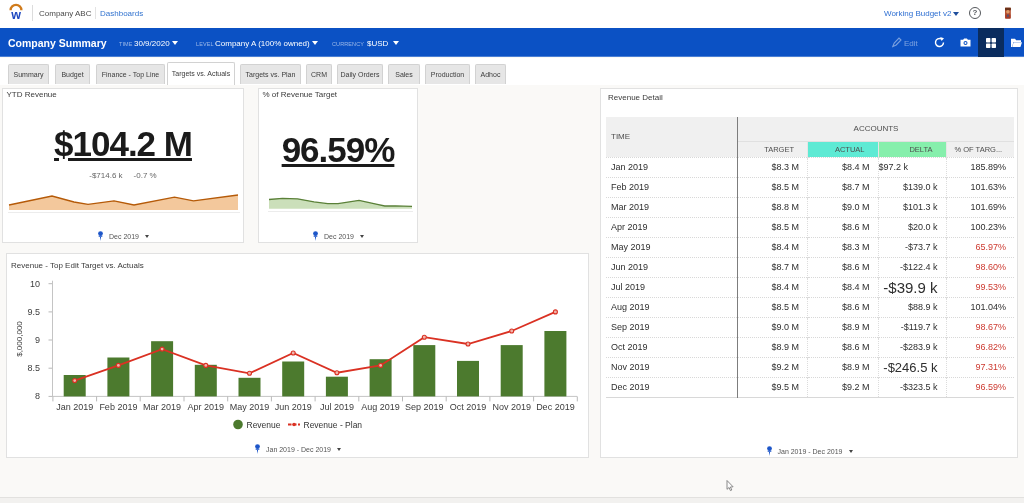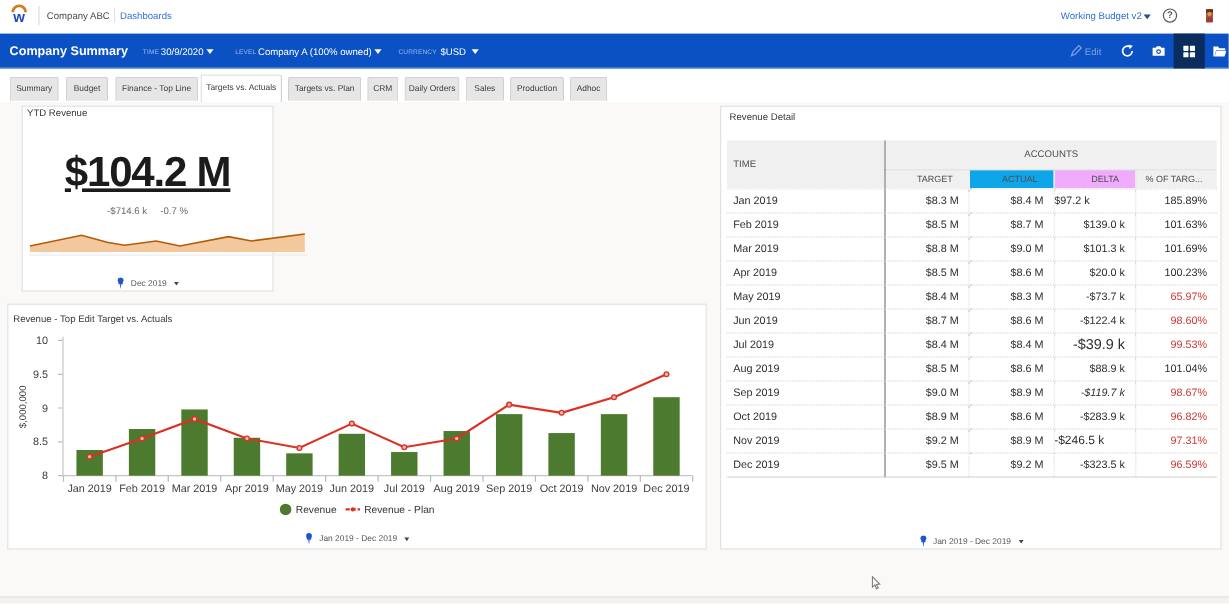--- a/index.html
+++ b/index.html
@@ -91,40 +91,58 @@
   <div class="tab active" style="left:167px;width:68px;">Targets vs. Actuals</div>
   <div class="tab" style="left:240px;width:61px;">Targets vs. Plan</div>
   <div class="tab" style="left:306px;width:26px;">CRM</div>
   <div class="tab" style="left:337px;width:46px;">Daily Orders</div>
   <div class="tab" style="left:388px;width:32px;">Sales</div>
   <div class="tab" style="left:425px;width:45px;">Production</div>
   <div class="tab" style="left:475px;width:31px;">Adhoc</div>
 </div>
 <div class="content">
 
-<div class="panel" style="left:18px;top:3px;width:210px;height:155px;">
+<div class="panel" style="left:2px;top:3px;width:242px;height:155px;">
   <div class="ptitle" style="left:3.5px;top:1px;">YTD Revenue</div>
   <div class="bignum" style="top:37px;">$104.2 M</div>
   <div class="subnum" style="top:82px;">-$714.6 k<span style="display:inline-block;width:11px;"></span>-0.7 %</div>
   <svg class="abs" style="left:5px;top:103px;" width="232" height="20" viewBox="0 0 232 20">
         <path d="M1,13 L44,4 L66,10 L80,12.4 L106,8.8 L126,13 L166.5,5.2 L185.5,8.8 L230,3 L230,18 L1,18 Z" fill="#f3c89c" stroke="none"></path>
         <path d="M1,13 L44,4 L66,10 L80,12.4 L106,8.8 L126,13 L166.5,5.2 L185.5,8.8 L230,3" fill="none" stroke="#b55a08" stroke-width="1.3"></path>
       </svg>
   <div class="abs" style="left:5px;top:122.5px;width:232px;height:1px;background:#ececec;"></div>
   <div class="cfoot" style="top:142px;">
         <svg width="7" height="10" viewBox="0 0 7 10">
           <circle cx="3.5" cy="2.6" r="2.4" fill="#1d56c9"></circle>
           <rect x="1.6" y="4.4" width="3.8" height="1.4" rx="0.6" fill="#1d56c9"></rect>
           <path d="M3.5 10 L2.9 5.8 h1.2 Z" fill="#1d56c9"></path>
         </svg>
         <span>Dec 2019</span>
         <span class="caret"></span>
       </div>
 </div>
 
+<div class="panel" style="left:258px;top:3px;width:160px;height:155px;">
+  <div class="ptitle" style="left:3.5px;top:1px;">% of Revenue Target</div>
+  <div class="bignum" style="top:43px;">96.59%</div>
+  <svg class="abs" style="left:9px;top:104px;" width="145" height="18" viewBox="0 0 145 18">
+        <path d="M1,6.5 L14.5,5.3 L29.6,5.8 L46,8.8 L59.7,10.7 L70,10.7 L91,7.3 L109.3,11.3 L116.8,13 L127.3,12.8 L144,13.3 L144,15.8 L1,15.8 Z" fill="#cbdfba" stroke="none"></path>
+        <path d="M1,6.5 L14.5,5.3 L29.6,5.8 L46,8.8 L59.7,10.7 L70,10.7 L91,7.3 L109.3,11.3 L116.8,13 L127.3,12.8 L144,13.3" fill="none" stroke="#5a8038" stroke-width="1.3"></path>
+      </svg>
+  <div class="abs" style="left:9px;top:121.5px;width:145px;height:1px;background:#ececec;"></div>
+  <div class="cfoot" style="top:142px;">
+        <svg width="7" height="10" viewBox="0 0 7 10">
+          <circle cx="3.5" cy="2.6" r="2.4" fill="#1d56c9"></circle>
+          <rect x="1.6" y="4.4" width="3.8" height="1.4" rx="0.6" fill="#1d56c9"></rect>
+          <path d="M3.5 10 L2.9 5.8 h1.2 Z" fill="#1d56c9"></path>
+        </svg>
+        <span>Dec 2019</span>
+        <span class="caret"></span>
+      </div>
+</div>
 
 <div class="panel" style="left:6px;top:168px;width:583px;height:205px;">
 <div class="ptitle" style="left:4px;top:6.5px;">Revenue - Top Edit Target vs. Actuals</div>
 <svg class="abs" style="left:0;top:0;" width="583" height="205" viewBox="0 0 583 205">
 <text x="33" y="32.7" text-anchor="end" font-size="9" fill="#3d3d3d">10</text>
 <line x1="41.5" y1="29.7" x2="45" y2="29.7" stroke="#b9b9b9" stroke-width="1"></line>
 <text x="33" y="60.9" text-anchor="end" font-size="9" fill="#3d3d3d">9.5</text>
 <line x1="41.5" y1="57.9" x2="45" y2="57.9" stroke="#b9b9b9" stroke-width="1"></line>
 <text x="33" y="89.0" text-anchor="end" font-size="9" fill="#3d3d3d">9</text>
 <line x1="41.5" y1="86.0" x2="45" y2="86.0" stroke="#b9b9b9" stroke-width="1"></line>
@@ -211,22 +229,22 @@
           <col style="width:68px">
           <col style="width:68px">
         </colgroup>
 <tbody>
           <tr>
             <td rowspan="2" style="background:#f0f0f0;border-right:1px solid #7d7d7d;font-size:8px;color:#4e4e4e;padding-left:5px;height:40px;">TIME</td>
             <td colspan="4" style="background:#f0f0f0;height:24px;text-align:center;font-size:8px;color:#4e4e4e;border-bottom:1px solid #e0e0e0;">ACCOUNTS</td>
           </tr>
 <tr style="height:16px;">
             <td style="background:#f0f0f0;font-size:7.5px;color:#4e4e4e;text-align:right;padding-right:13px;border-left:1px solid #e6e6e6;">TARGET</td>
-            <td style="background:#0ea5e9;font-size:7.5px;color:#4e4e4e;text-align:right;padding-right:13px;border-left:1px solid #e6e6e6;">ACTUAL</td>
-            <td style="background:#f0abfc;font-size:7.5px;color:#4e4e4e;text-align:right;padding-right:13px;border-left:1px solid #e6e6e6;">DELTA</td>
+            <td style="background:#5eead4;font-size:7.5px;color:#4e4e4e;text-align:right;padding-right:13px;border-left:1px solid #e6e6e6;">ACTUAL</td>
+            <td style="background:#86efac;font-size:7.5px;color:#4e4e4e;text-align:right;padding-right:13px;border-left:1px solid #e6e6e6;">DELTA</td>
             <td style="background:#f0f0f0;font-size:7.5px;color:#4e4e4e;text-align:left;padding-left:8px;border-left:1px solid #e6e6e6;">% OF TARG...</td>
           </tr>
 <tr style="height:20px;border-top:1px dotted #d8d8d8;">
             <td style="font-size:9px;color:#2e2e2e;padding-left:5px;border-right:1px solid #7d7d7d;">Jan 2019</td>
             <td style="font-size:9px;color:#2e2e2e;text-align:right;padding-right:8px;">$8.3 M</td>
             <td style="font-size:9px;color:#2e2e2e;text-align:right;padding-right:8px;border-left:1px dotted #dcdcdc;">$8.4 M</td>
             <td style="font-size:9px;color:#2e2e2e;text-align:left;padding-right:8px;border-left:1px dotted #dcdcdc;">$97.2 k</td>
             <td style="font-size:9px;color:#2e2e2e;text-align:right;padding-right:8px;border-left:1px dotted #dcdcdc;">185.89%</td>
           </tr>
 <tr style="height:20px;border-top:1px dotted #d8d8d8;">
@@ -261,49 +279,49 @@
             <td style="font-size:9px;color:#2e2e2e;padding-left:5px;border-right:1px solid #7d7d7d;">Jun 2019</td>
             <td style="font-size:9px;color:#2e2e2e;text-align:right;padding-right:8px;">$8.7 M</td>
             <td style="font-size:9px;color:#2e2e2e;text-align:right;padding-right:8px;border-left:1px dotted #dcdcdc;">$8.6 M</td>
             <td style="font-size:9px;color:#2e2e2e;text-align:right;padding-right:8px;border-left:1px dotted #dcdcdc;">-$122.4 k</td>
             <td style="font-size:9px;color:#cd3a30;text-align:right;padding-right:8px;border-left:1px dotted #dcdcdc;">98.60%</td>
           </tr>
 <tr style="height:20px;border-top:1px dotted #d8d8d8;">
             <td style="font-size:9px;color:#2e2e2e;padding-left:5px;border-right:1px solid #7d7d7d;">Jul 2019</td>
             <td style="font-size:9px;color:#2e2e2e;text-align:right;padding-right:8px;">$8.4 M</td>
             <td style="font-size:9px;color:#2e2e2e;text-align:right;padding-right:8px;border-left:1px dotted #dcdcdc;">$8.4 M</td>
-            <td style="font-size:12px;color:#2e2e2e;text-align:right;padding-right:8px;border-left:1px dotted #dcdcdc;">-$39.9 k</td>
+            <td style="font-size:15px;color:#2e2e2e;text-align:right;padding-right:8px;border-left:1px dotted #dcdcdc;">-$39.9 k</td>
             <td style="font-size:9px;color:#cd3a30;text-align:right;padding-right:8px;border-left:1px dotted #dcdcdc;">99.53%</td>
           </tr>
 <tr style="height:20px;border-top:1px dotted #d8d8d8;">
             <td style="font-size:9px;color:#2e2e2e;padding-left:5px;border-right:1px solid #7d7d7d;">Aug 2019</td>
             <td style="font-size:9px;color:#2e2e2e;text-align:right;padding-right:8px;">$8.5 M</td>
             <td style="font-size:9px;color:#2e2e2e;text-align:right;padding-right:8px;border-left:1px dotted #dcdcdc;">$8.6 M</td>
             <td style="font-size:9px;color:#2e2e2e;text-align:right;padding-right:8px;border-left:1px dotted #dcdcdc;">$88.9 k</td>
             <td style="font-size:9px;color:#2e2e2e;text-align:right;padding-right:8px;border-left:1px dotted #dcdcdc;">101.04%</td>
           </tr>
 <tr style="height:20px;border-top:1px dotted #d8d8d8;">
             <td style="font-size:9px;color:#2e2e2e;padding-left:5px;border-right:1px solid #7d7d7d;">Sep 2019</td>
             <td style="font-size:9px;color:#2e2e2e;text-align:right;padding-right:8px;">$9.0 M</td>
             <td style="font-size:9px;color:#2e2e2e;text-align:right;padding-right:8px;border-left:1px dotted #dcdcdc;">$8.9 M</td>
-            <td style="font-size:9px;color:#2e2e2e;text-align:right;padding-right:8px;border-left:1px dotted #dcdcdc;font-style:italic;">-$119.7 k</td>
+            <td style="font-size:9px;color:#2e2e2e;text-align:right;padding-right:8px;border-left:1px dotted #dcdcdc;">-$119.7 k</td>
             <td style="font-size:9px;color:#cd3a30;text-align:right;padding-right:8px;border-left:1px dotted #dcdcdc;">98.67%</td>
           </tr>
 <tr style="height:20px;border-top:1px dotted #d8d8d8;">
             <td style="font-size:9px;color:#2e2e2e;padding-left:5px;border-right:1px solid #7d7d7d;">Oct 2019</td>
             <td style="font-size:9px;color:#2e2e2e;text-align:right;padding-right:8px;">$8.9 M</td>
             <td style="font-size:9px;color:#2e2e2e;text-align:right;padding-right:8px;border-left:1px dotted #dcdcdc;">$8.6 M</td>
             <td style="font-size:9px;color:#2e2e2e;text-align:right;padding-right:8px;border-left:1px dotted #dcdcdc;">-$283.9 k</td>
             <td style="font-size:9px;color:#cd3a30;text-align:right;padding-right:8px;border-left:1px dotted #dcdcdc;">96.82%</td>
           </tr>
 <tr style="height:20px;border-top:1px dotted #d8d8d8;">
             <td style="font-size:9px;color:#2e2e2e;padding-left:5px;border-right:1px solid #7d7d7d;">Nov 2019</td>
             <td style="font-size:9px;color:#2e2e2e;text-align:right;padding-right:8px;">$9.2 M</td>
             <td style="font-size:9px;color:#2e2e2e;text-align:right;padding-right:8px;border-left:1px dotted #dcdcdc;">$8.9 M</td>
-            <td style="font-size:10px;color:#2e2e2e;text-align:left;padding-right:8px;border-left:1px dotted #dcdcdc;">-$246.5 k</td>
+            <td style="font-size:13px;color:#2e2e2e;text-align:right;padding-right:8px;border-left:1px dotted #dcdcdc;">-$246.5 k</td>
             <td style="font-size:9px;color:#cd3a30;text-align:right;padding-right:8px;border-left:1px dotted #dcdcdc;">97.31%</td>
           </tr>
 <tr style="height:20px;border-top:1px dotted #d8d8d8;">
             <td style="font-size:9px;color:#2e2e2e;padding-left:5px;border-right:1px solid #7d7d7d;">Dec 2019</td>
             <td style="font-size:9px;color:#2e2e2e;text-align:right;padding-right:8px;">$9.5 M</td>
             <td style="font-size:9px;color:#2e2e2e;text-align:right;padding-right:8px;border-left:1px dotted #dcdcdc;">$9.2 M</td>
             <td style="font-size:9px;color:#2e2e2e;text-align:right;padding-right:8px;border-left:1px dotted #dcdcdc;">-$323.5 k</td>
             <td style="font-size:9px;color:#cd3a30;text-align:right;padding-right:8px;border-left:1px dotted #dcdcdc;">96.59%</td>
           </tr>
 <tr style="border-top:1px solid #d8d8d8;">

